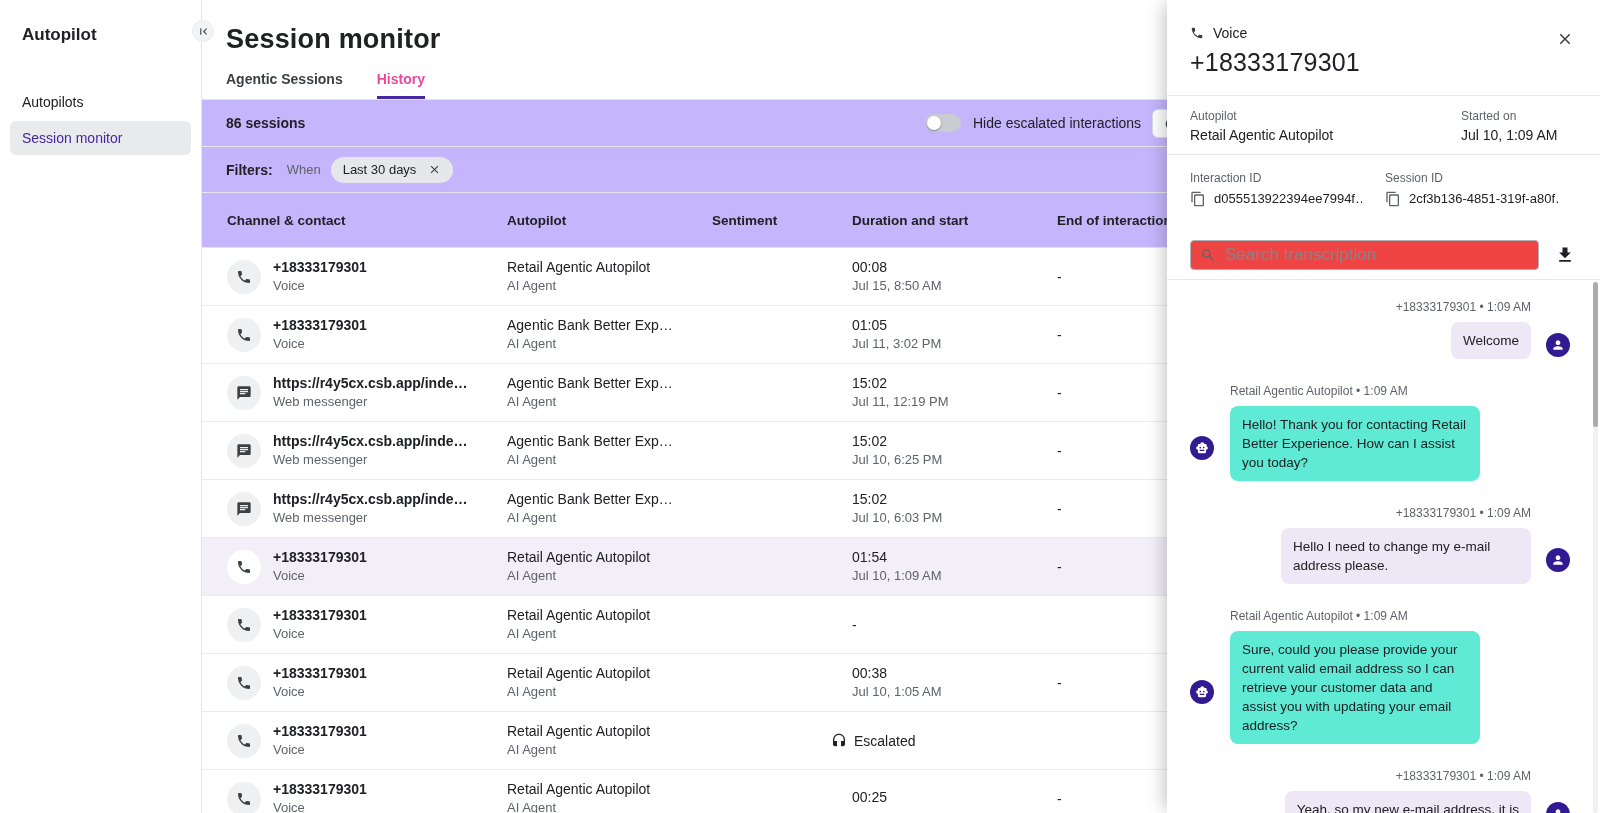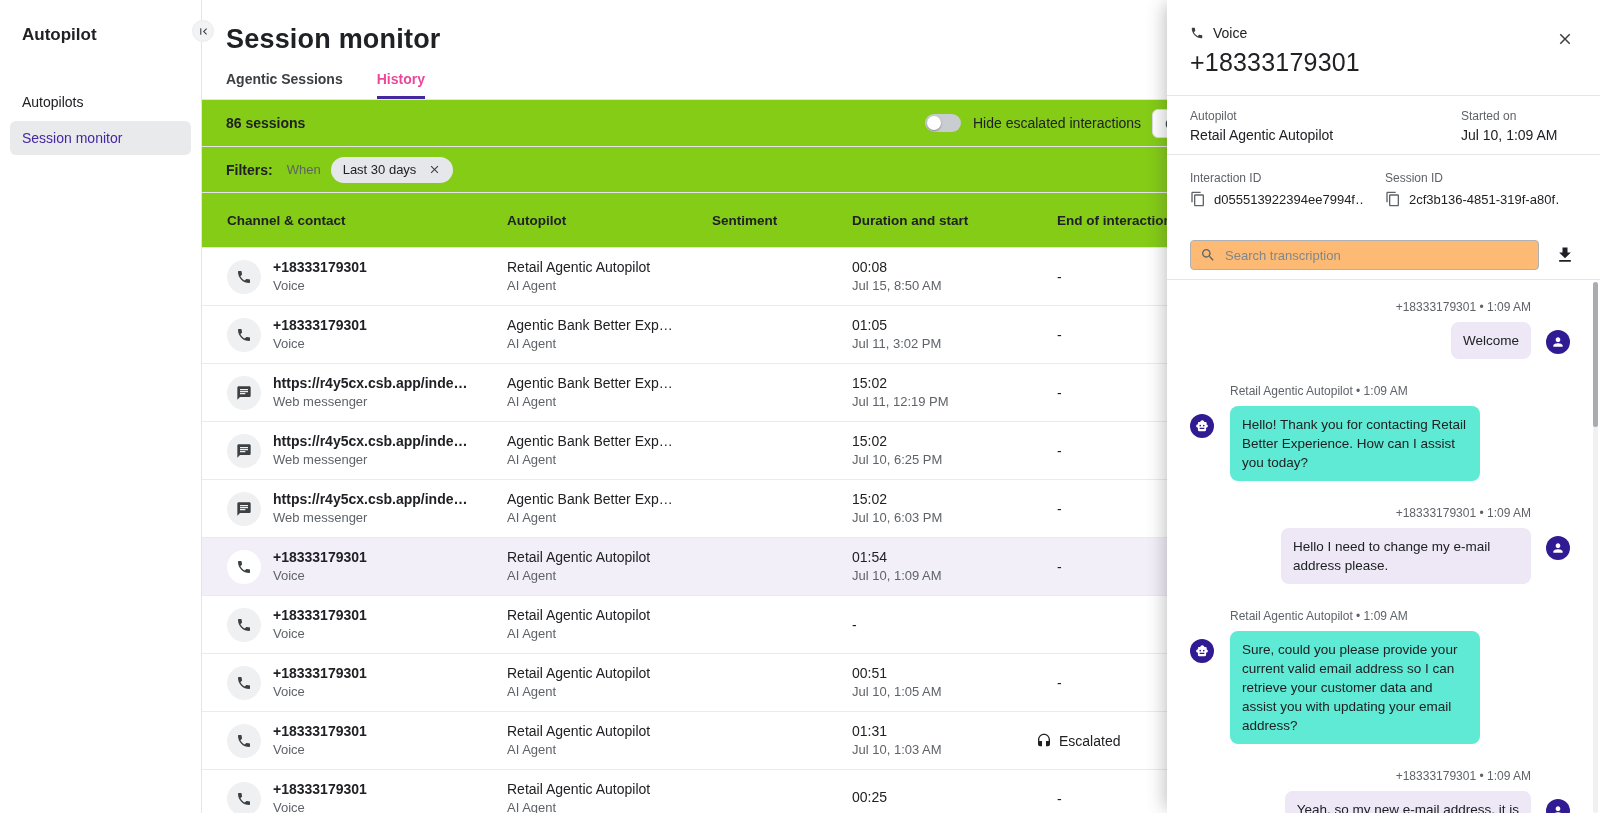--- a/index.html
+++ b/index.html
@@ -19,21 +19,21 @@
   .collapse-btn{position:absolute;left:192px;top:20px;width:22px;height:22px;border-radius:50%;
     background:#f1f3f4;border:1px solid #ececec;z-index:3;display:flex;align-items:center;justify-content:center;
     color:#3c4043;cursor:pointer;}
 
   
   .main{position:absolute;left:202px;top:0;width:1398px;height:813px;background:#fff;}
   .page-title{margin:24px 0 0 24px;font-size:27px;font-weight:bold;letter-spacing:.2px;}
   .tabs{display:flex;gap:34px;margin:16px 0 0 24px;}
   .tab{font-size:14px;font-weight:bold;color:#3c4043;padding-bottom:9px;cursor:pointer;border-bottom:3px solid transparent;}
   .tab.active{color:#ec4899;border-bottom-color:#4527a0;}
-  .band{background:#84cc16;border-top:1px solid #e4e5e6;}
+  .band{background:#c4b5fd;border-top:1px solid #e4e5e6;}
   .toolbar{position:relative;height:47px;display:flex;align-items:center;padding-left:24px;}
   .sessions-count{font-size:14px;font-weight:bold;}
   .toggle-group{position:absolute;left:723px;top:0;height:100%;display:flex;align-items:center;gap:12px;}
   .switch{width:36px;height:18px;border-radius:9px;background:#c9ccd0;position:relative;cursor:pointer;flex:none;}
   .switch .knob{position:absolute;left:2px;top:2px;width:14px;height:14px;border-radius:50%;background:#fff;
     box-shadow:0 1px 2px rgba(0,0,0,.35);}
   .toggle-label{font-size:14px;color:#202124;white-space:nowrap;}
   .cut-button{position:absolute;left:950px;top:9px;height:29px;min-width:130px;background:#fff;
     border:1px solid #dadce0;border-radius:6px;font-size:14px;color:#3c4043;text-align:left;
     padding:0 12px;font-family:inherit;cursor:pointer;}
@@ -65,40 +65,40 @@
   .panel-header{position:relative;padding:25px 23px 0 23px;height:96px;border-bottom:1px solid #e6e6e6;flex:none;}
   .channel-line{display:flex;align-items:center;gap:9px;font-size:14px;color:#202124;}
   .panel-title{font-size:25px;font-weight:500;margin-top:7px;letter-spacing:.2px;}
   .close-btn{position:absolute;right:26px;top:30px;color:#3c4043;background:none;border:none;cursor:pointer;}
   .meta-row{display:flex;padding:13px 23px 0 23px;height:59px;border-bottom:1px solid #e6e6e6;flex:none;}
   .meta-cell:first-child{width:271px;flex:none;}
   .meta-label{font-size:12px;color:#5f6368;}
   .meta-value{font-size:14px;color:#202124;margin-top:4px;}
   .ids-row{display:flex;padding:16px 23px 0 23px;height:70px;flex:none;}
   .id-cell:first-child{width:195px;flex:none;}
-  .id-value{display:flex;align-items:center;gap:8px;margin-top:6px;color:#202124;}
+  .id-value{display:flex;gap:8px;margin-top:6px;color:#202124;}
   .id-value .txt{font-size:13px;white-space:nowrap;overflow:hidden;max-width:150px;}
   .copy-btn{background:none;border:none;color:#5f6368;cursor:pointer;padding:0;}
   .search-row{display:flex;align-items:center;padding:6px 25px 0 23px;height:55px;border-bottom:1px solid #e6e6e6;flex:none;}
   .search-box{position:relative;width:349px;flex:none;}
   .search-box input{width:100%;height:30px;border:1px solid #adb1b6;border-radius:4px;
-    padding:0 10px 0 34px;font-size:13px;font-family:inherit;color:#202124;outline:none;background:#fdba74;}
+    padding:0 10px 0 34px;font-size:17px;font-family:inherit;color:#202124;outline:none;background:#ef4444;}
   .search-box input::placeholder{color:#80868b;}
   .search-icon{position:absolute;left:10px;top:7px;color:#5f6368;}
   .download-btn{margin-left:auto;background:none;border:none;color:#202124;cursor:pointer;padding:0;}
 
   
   .transcript{flex:1;position:relative;overflow:hidden;padding:20px 30px 0 23px;}
   .scroll-track{position:absolute;right:2px;top:2px;bottom:0;width:5px;background:#f1f1f1;border-radius:3px;}
   .scroll-thumb{position:absolute;right:2px;top:2px;width:5px;height:145px;background:#a9adb2;border-radius:3px;cursor:grab;}
   .msg + .msg{margin-top:25px;}
   .msg .meta{font-size:12px;color:#5f6368;margin-bottom:8px;}
   .msg.user .meta{text-align:right;margin-right:39px;}
   .msg.bot .meta{margin-left:40px;}
-  .msg .body{display:flex;align-items:flex-start;gap:16px;}
+  .msg .body{display:flex;align-items:center;gap:16px;}
   .msg.user .body{flex-direction:row-reverse;justify-content:flex-start;gap:15px;}
   .avatar{width:24px;height:24px;border-radius:50%;background:#311b92;color:#fff;flex:none;
     display:flex;align-items:center;justify-content:center;margin-top:8px;}
   .bubble{max-width:250px;padding:9px 12px;border-radius:8px;font-size:13.5px;line-height:19px;color:#202124;}
   .msg.bot .bubble{background:#5eead4;}
   .msg.user .bubble{background:#ede7f6;}
 </style>
 </head>
 <body>
 
@@ -392,21 +392,21 @@
     <div class="cell">
       <div class="primary">+18333179301</div>
       <div class="secondary">Voice</div>
     </div>
     <div class="cell">
       <div class="primary reg">Retail Agentic Autopilot</div>
       <div class="secondary">AI Agent</div>
     </div>
     <div class="cell"></div>
     <div class="cell">
-      <div class="primary reg">00:51</div>
+      <div class="primary reg">00:38</div>
       <div class="secondary">Jul 10, 1:05 AM</div>
     </div>
     <div class="cell end">
       <span class="end-dash">-</span>
       
     </div>
   </div>
 
   <div class="trow">
     <div class="cell-icon">
@@ -419,24 +419,20 @@
     </div>
     <div class="cell">
       <div class="primary">+18333179301</div>
       <div class="secondary">Voice</div>
     </div>
     <div class="cell">
       <div class="primary reg">Retail Agentic Autopilot</div>
       <div class="secondary">AI Agent</div>
     </div>
     <div class="cell"></div>
-    <div class="cell">
-      <div class="primary reg">01:31</div>
-      <div class="secondary">Jul 10, 1:03 AM</div>
-    </div>
     <div class="cell end">
 
       <span class="escalated">
         <svg class="ic16">
               <use href="#i-headset"></use>
             </svg>
         <span>Escalated</span>
       </span>
     </div>
   </div>

